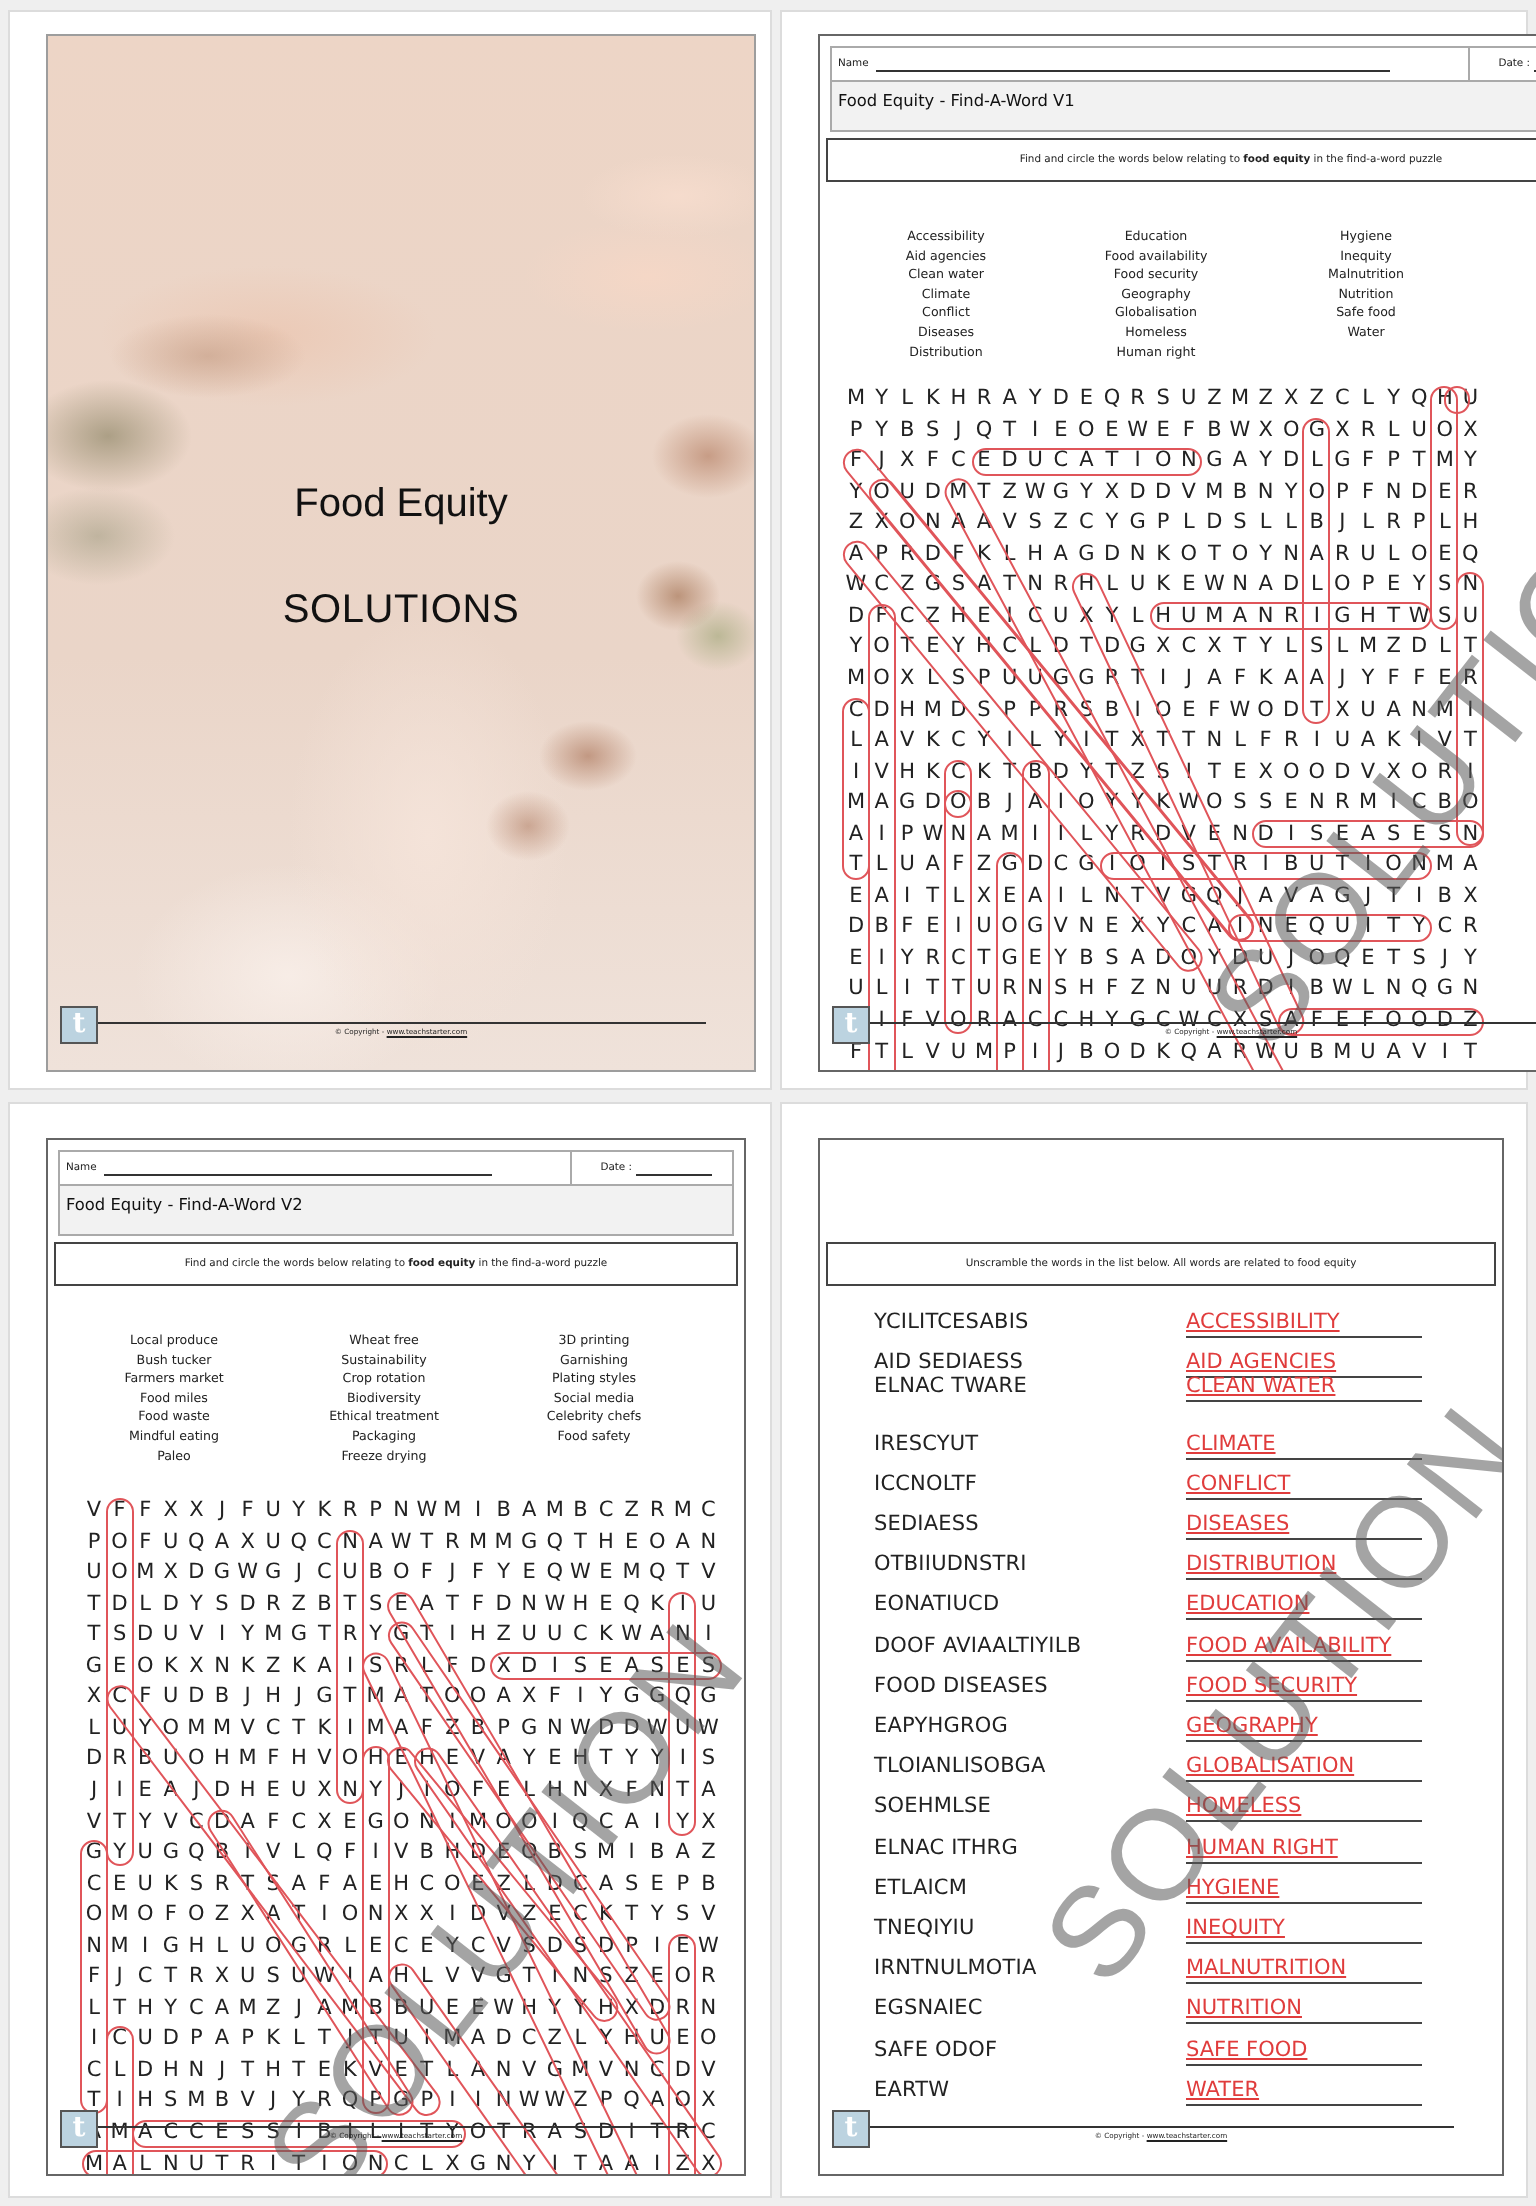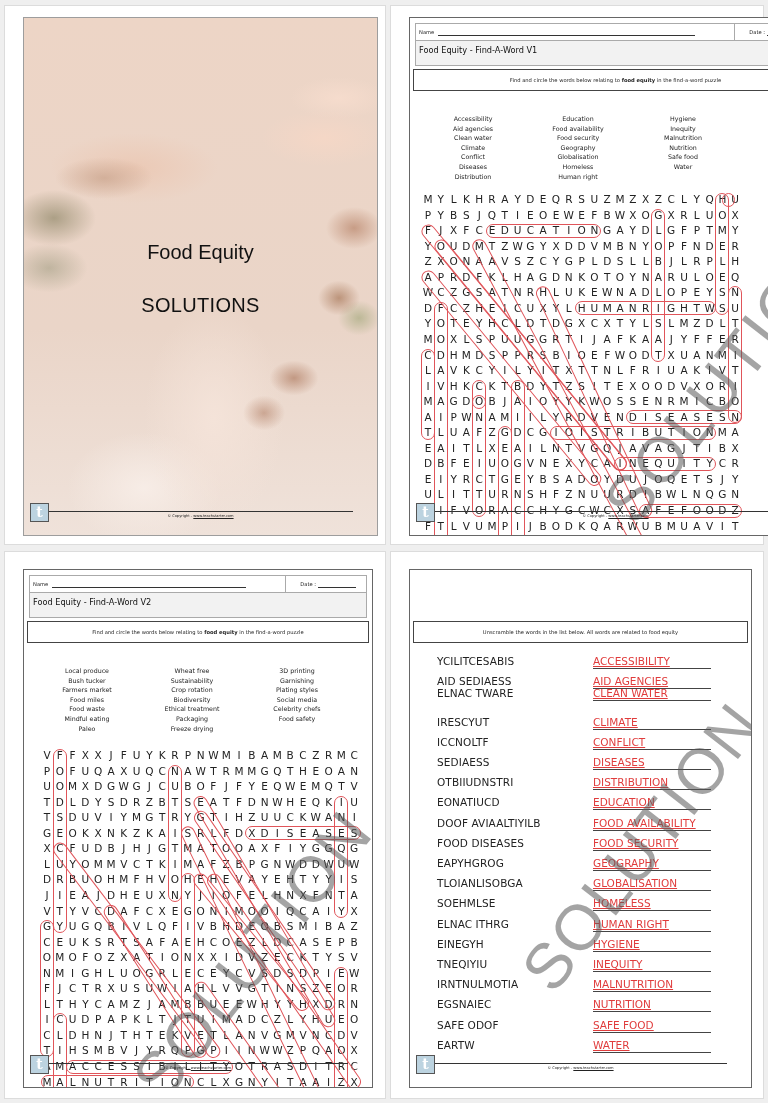--- a/index.html
+++ b/index.html
@@ -1530,21 +1530,21 @@
           <span class="q">SOEHMLSE</span>
           <span class="aline"></span>
           <span class="a">HOMELESS</span>
         </div>
         <div class="srow" style="top: 262.6px;">
           <span class="q">ELNAC ITHRG</span>
           <span class="aline"></span>
           <span class="a">HUMAN RIGHT</span>
         </div>
         <div class="srow" style="top: 282.8px;">
-          <span class="q">EINEGYH</span>
+          <span class="q">ETLAICM</span>
           <span class="aline"></span>
           <span class="a">HYGIENE</span>
         </div>
         <div class="srow" style="top: 303px;">
           <span class="q">TNEQIYIU</span>
           <span class="aline"></span>
           <span class="a">INEQUITY</span>
         </div>
         <div class="srow" style="top: 323.2px;">
           <span class="q">IRNTNULMOTIA</span>

